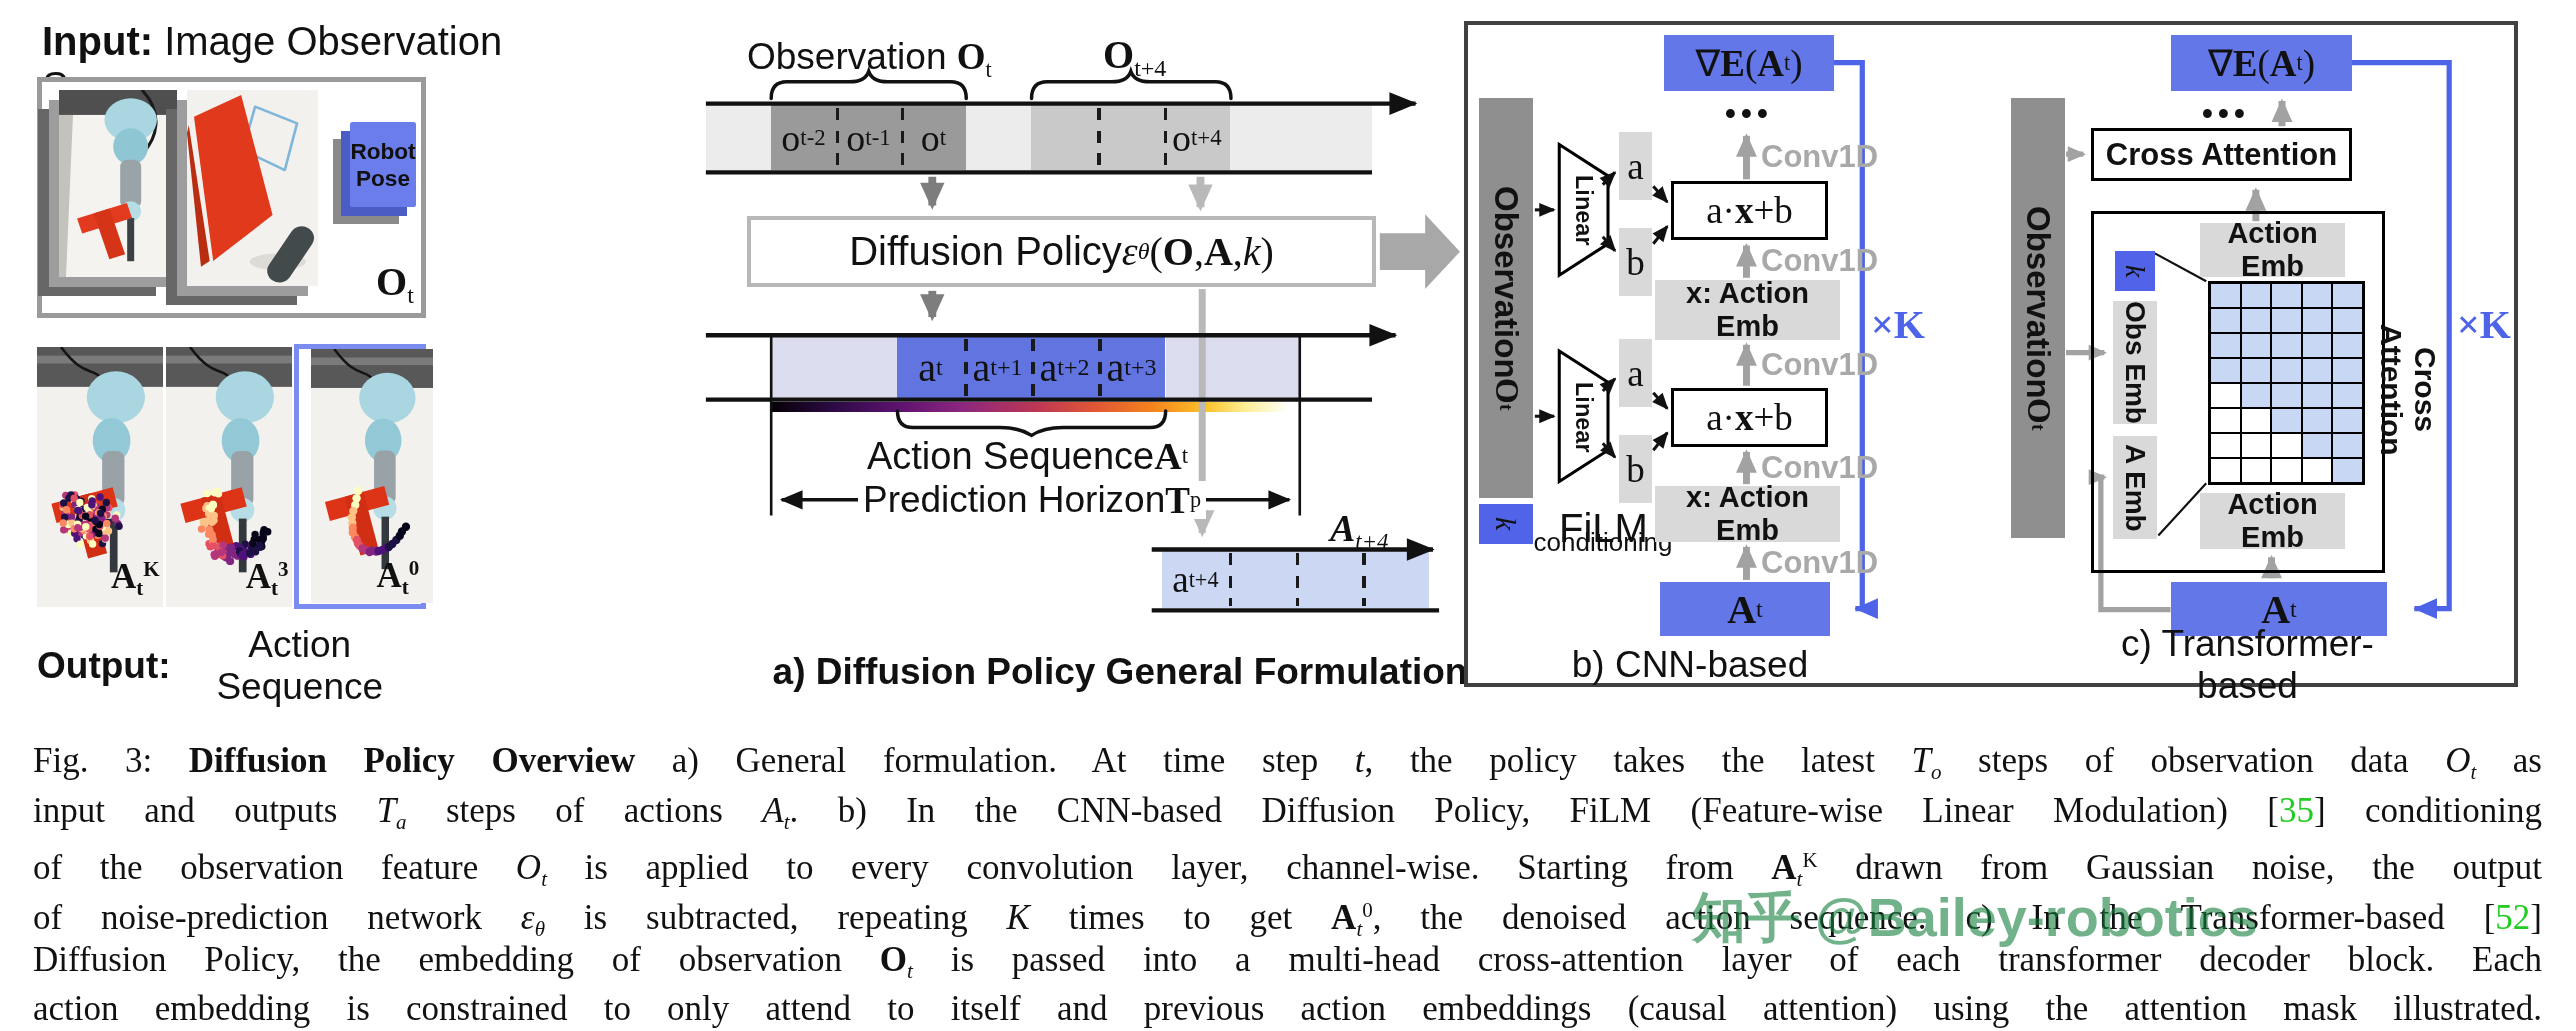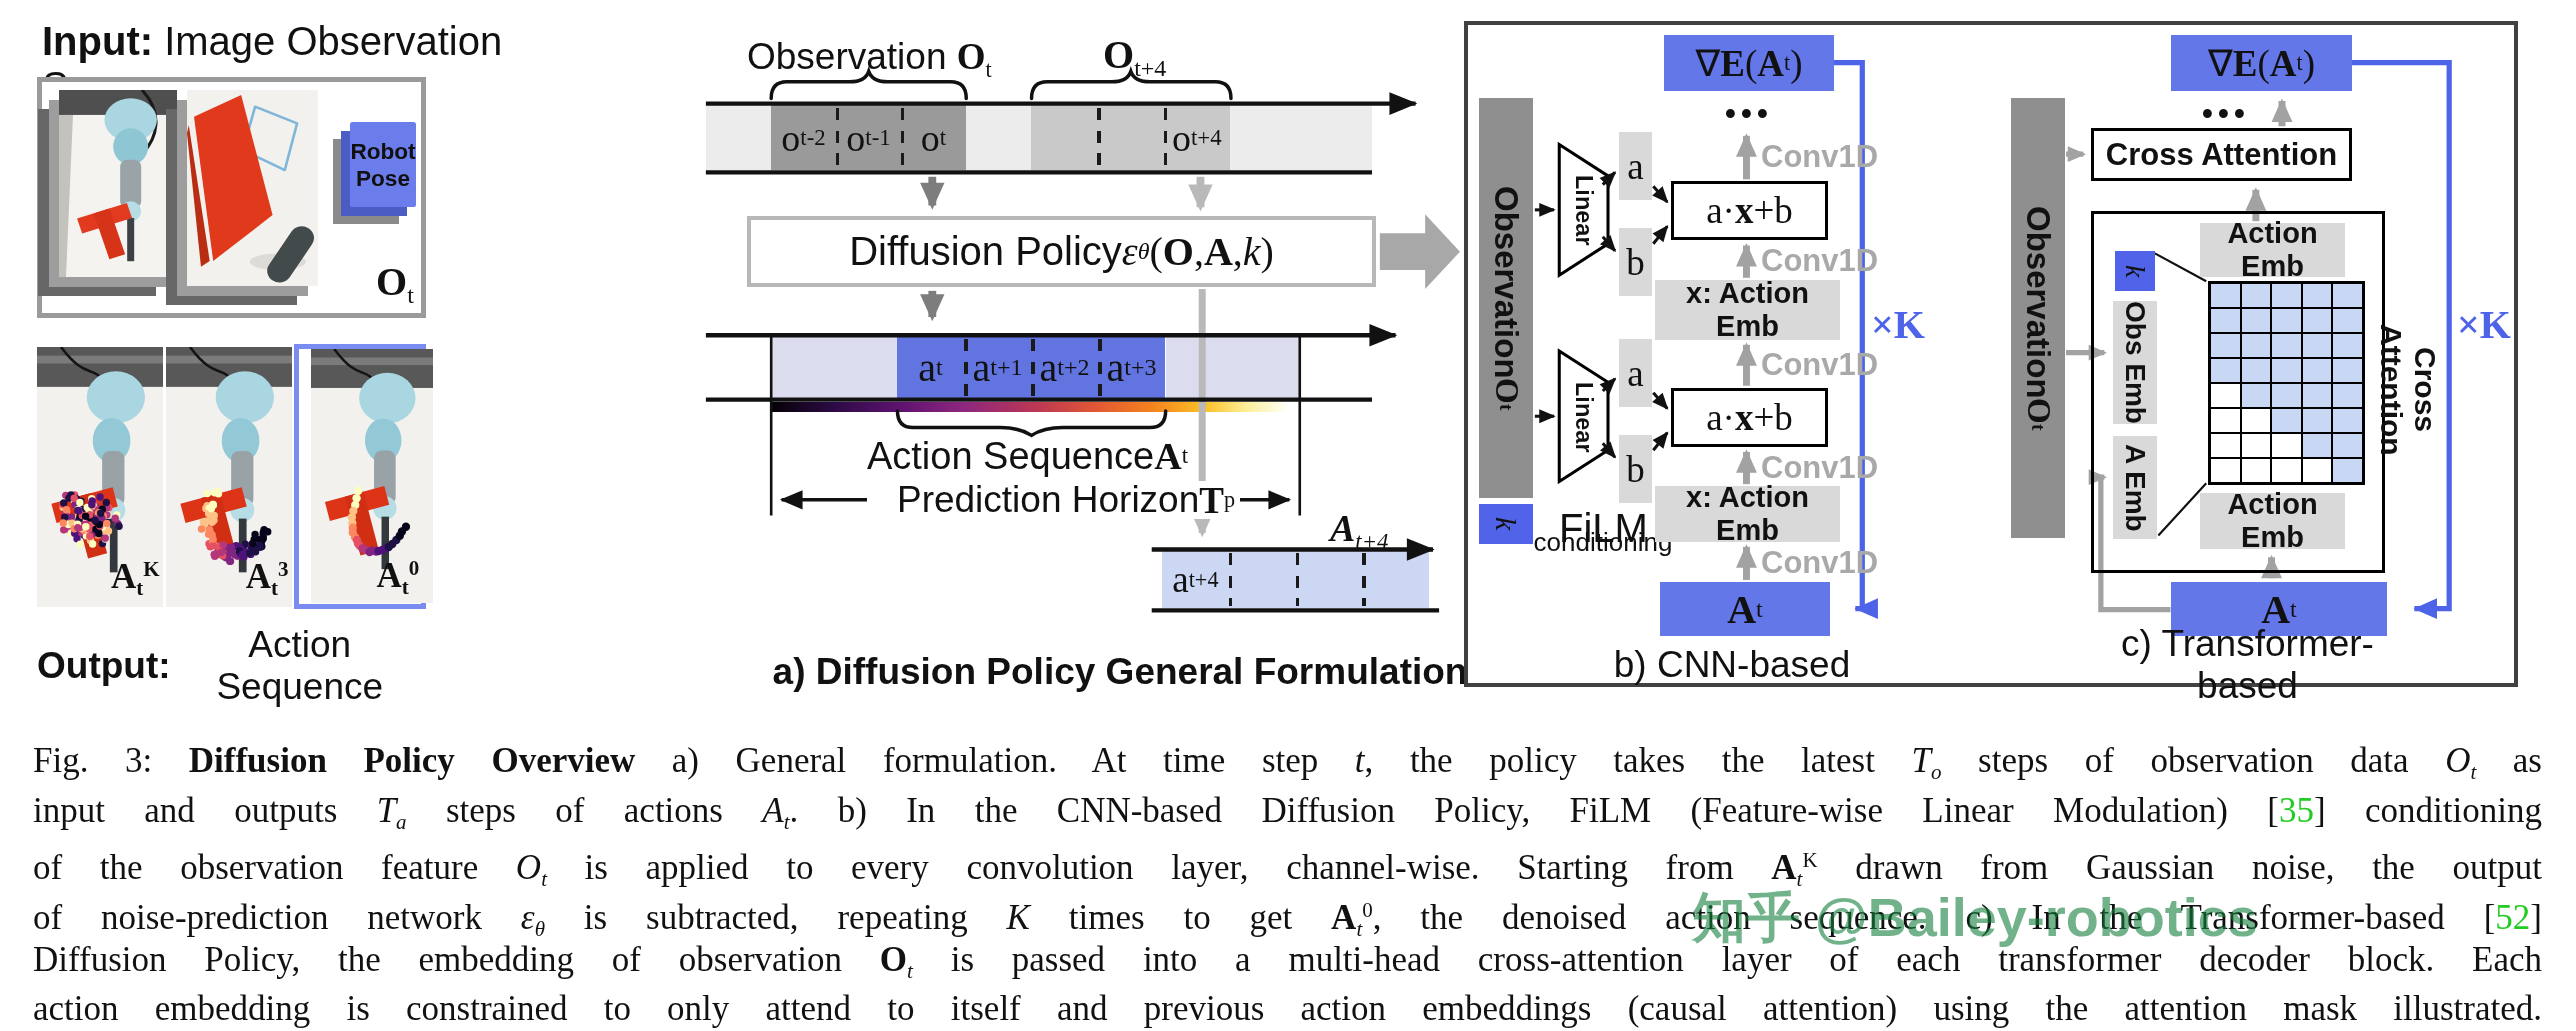--- a/index.html
+++ b/index.html
@@ -536,21 +536,21 @@
       <div class="dash" style="left:75%"></div>
   </div>
   <div class="abs z1" style="left:1166px;top:337px;width:134px;height:61px;background:#dcdcef;"></div>
   <div class="abs z1" style="left:771px;top:402px;width:529px;height:9.6px;background:linear-gradient(90deg,#050005,#2d0b46 12%,#5c126e 24%,#8c2680 36%,#bb3754 50%,#e35933 62%,#f4831e 72%,#fbc127 82%,#fdf09a 90%,#ffffff 98%);"></div>
 
   <div class="abs ctr" style="left:836px;top:437px;width:383px;height:38px;font-size:38px;">
       <span class="f-sans">Action Sequence </span>
       <span class="f-b">A</span>
       <span class="f-sub">t</span>
     </div>
-  <div class="abs ctr" style="left:892px;top:481px;width:348px;height:38px;font-size:37px;background:#fff;z-index:6;">
+  <div class="abs ctr" style="left:858px;top:481px;width:348px;height:38px;font-size:37px;background:#fff;z-index:6;">
       <span class="f-sans">Prediction Horizon </span>
       <span class="f-b">T</span>
       <span class="f-sub">p</span>
     </div>
 
   <div class="abs serif" style="left:1330px;top:506px;width:113px;height:38px;font-size:38px;font-style:italic;"><span class="f-b">A</span><span class="f-sub">t+4</span></div>
   <div class="seg z1" style="left:1162px;top:551px;width:267px;height:57px;background:#cbd7f3;font-size:37px;">
     <span>
         <span class="f-m">a</span>
         <span class="f-sub">t+4</span>
@@ -613,21 +613,21 @@
       <span class="f-m">b</span>
     </div>
   <div class="abs ctr gray-box z10" style="left:1655px;top:280px;width:185px;height:60px;font-size:29px;font-weight:700;">x: Action Emb</div>
   <div class="abs ctr gray-box z10" style="left:1655px;top:486px;width:185px;height:56px;font-size:29px;font-weight:700;">x: Action Emb</div>
 
   <div class="abs ctr blue-box z10 serif" style="left:1660px;top:582px;width:170px;height:54px;font-size:40px;">
       <span class="f-b">A</span>
       <span class="f-sub">t</span>
     </div>
   <div class="abs z10 serif" style="left:1871px;top:301px;width:70px;height:42px;font-size:40px;font-weight:700;color:#4d63e8;"><span class="f-m">×</span><span class="f-b">K</span></div>
-  <div class="abs ctr z10" style="left:1584px;top:646px;width:296px;height:38px;font-size:37px;">b) CNN-based</div>
+  <div class="abs ctr z10" style="left:1542px;top:646px;width:296px;height:38px;font-size:37px;">b) CNN-based</div>
 
   <div class="abs ctr vtext z10" style="left:2011px;top:98px;width:54px;height:440px;background:#8f8f8f;font-size:33px;font-weight:700;">
       <span class="f-sans">Observation </span>
       <span class="f-b">O</span>
       <span class="f-sub">t</span>
     </div>
 
   <div class="abs ctr blue-box z10 serif" style="left:2171px;top:35px;width:181px;height:56px;font-size:37px;">
       <span class="f-m">∇</span>
       <span class="f-b">E</span>

